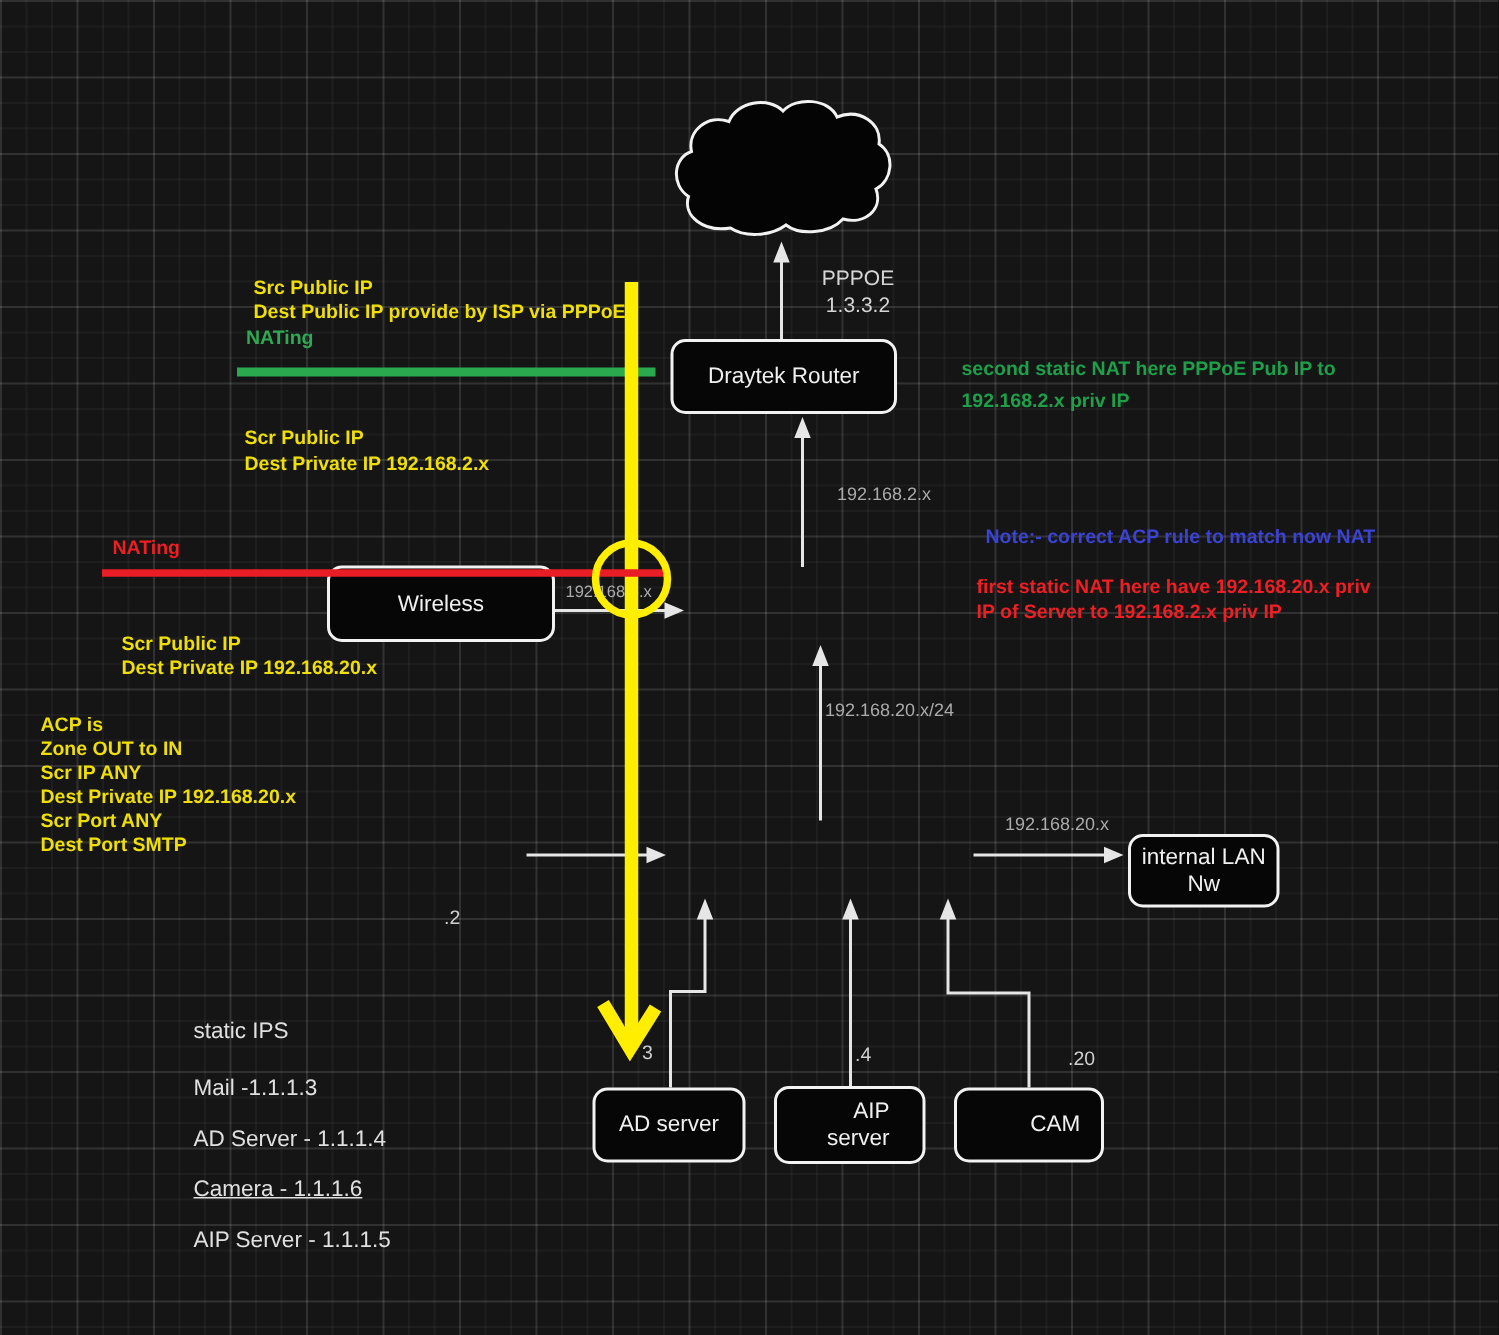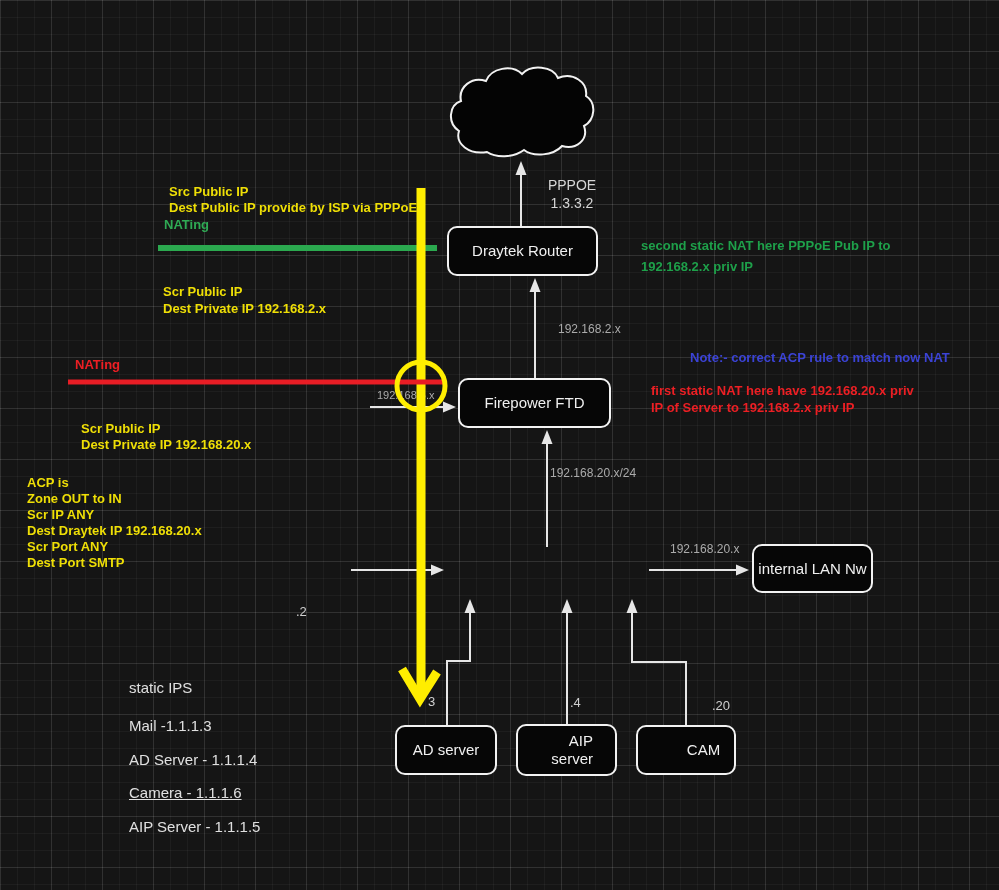--- a/index.html
+++ b/index.html
@@ -26,21 +26,21 @@
   .node.narrow{padding:0 22px;}
   .ann{
     position:absolute;z-index:4;font-weight:bold;font-size:13px;line-height:17px;
     white-space:pre-line;
   }
   .c-purple{color:#aa4ba3;}
   .c-yellow{color:#efdf06;}
   .c-green{color:#2faa54;}
   .c-green2{color:#1ea04a;line-height:21px;}
   .c-red{color:#ed1f24;}
-  .c-blue{color:#3b43d6;margin-left:33px;}
+  .c-blue{color:#3b43d6;}
   .netlabel{position:absolute;z-index:4;color:#ababab;font-size:12px;white-space:nowrap;}
   .hostlabel{position:absolute;z-index:4;color:#cfcfcf;font-size:13px;white-space:nowrap;}
   .pppoe{position:absolute;z-index:4;color:#d6d6d6;font-size:14px;line-height:18px;text-align:center;white-space:pre-line;width:70px;}
   .ips{position:absolute;z-index:4;color:#e0e0e0;font-size:15px;white-space:nowrap;}
 </style>
 </head>
 <body>
 
 <div class="canvas">
 
@@ -85,24 +85,24 @@
     </g>
     <path d="M 487 152 C 469 155 455 144 459 131 C 447 123 449 105 461 101
          C 458 87 472 76 486 81 C 491 68 512 64 522 74 C 531 64 553 66 558 78
          C 573 72 588 82 586 96 C 597 103 595 120 584 126 C 589 140 576 150 562 146
          C 553 156 533 157 524 150 C 513 158 496 158 487 152 Z" fill="#040404" stroke="#f2f2f2" stroke-width="2"></path>
   </svg>
 
   <div class="node" style="left:447px;top:226px;width:151px;height:50px;">
       <span>Draytek Router</span>
     </div>
-  <div class="node" style="left:458px;top:378px;width:153px;height:50px;">
-      <span>Firepower FTD</span>
+  <div class="node" style="left:218px;top:377px;width:152px;height:51px;">
+      <span>Wireless</span>
     </div>
-  <div class="node" style="left:752px;top:544px;width:121px;height:49px;">
+  <div class="node" style="left:752px;top:556px;width:101px;height:49px;justify-content:flex-end;">
       <span>internal LAN Nw</span>
     </div>
   <div class="node" style="left:395px;top:725px;width:102px;height:50px;">
       <span>AD server</span>
     </div>
   <div class="node narrow" style="left:516px;top:724px;width:101px;height:52px;text-align:right;">
       <span>AIP server</span>
     </div>
   <div class="node" style="left:636px;top:725px;width:100px;height:50px;padding-left:35px;">
       <span>CAM</span>
@@ -123,21 +123,21 @@
 Dest Public IP provide by ISP via PPPoE</div>
   <div class="ann c-green" style="left:164px;top:216px;">NATing</div>
   <div class="ann c-yellow" style="left:163px;top:283px;">Scr Public IP
 Dest Private IP 192.168.2.x</div>
   <div class="ann c-red" style="left:75px;top:356px;">NATing</div>
   <div class="ann c-yellow" style="left:81px;top:421px;line-height:16px;">Scr Public IP
 Dest Private IP 192.168.20.x</div>
   <div class="ann c-yellow" style="left:27px;top:475px;line-height:16px;">ACP is
 Zone OUT to IN
 Scr IP ANY
-Dest Draytek IP 192.168.20.x
+Dest Private IP 192.168.20.x
 Scr Port ANY
 Dest Port SMTP</div>
   <div class="ann c-green2" style="left:641px;top:235px;">second static NAT here PPPoE Pub IP to
 192.168.2.x priv IP</div>
   <div class="ann c-blue" style="left:657px;top:349px;">Note:- correct ACP rule to match now NAT</div>
   <div class="ann c-red" style="left:651px;top:382px;">first static NAT here have 192.168.20.x  priv
 IP of Server to 192.168.2.x priv IP</div>
 
   <div class="ips" style="left:129px;top:679px;">static IPS</div>
   <div class="ips" style="left:129px;top:717px;">Mail -1.1.1.3</div>

